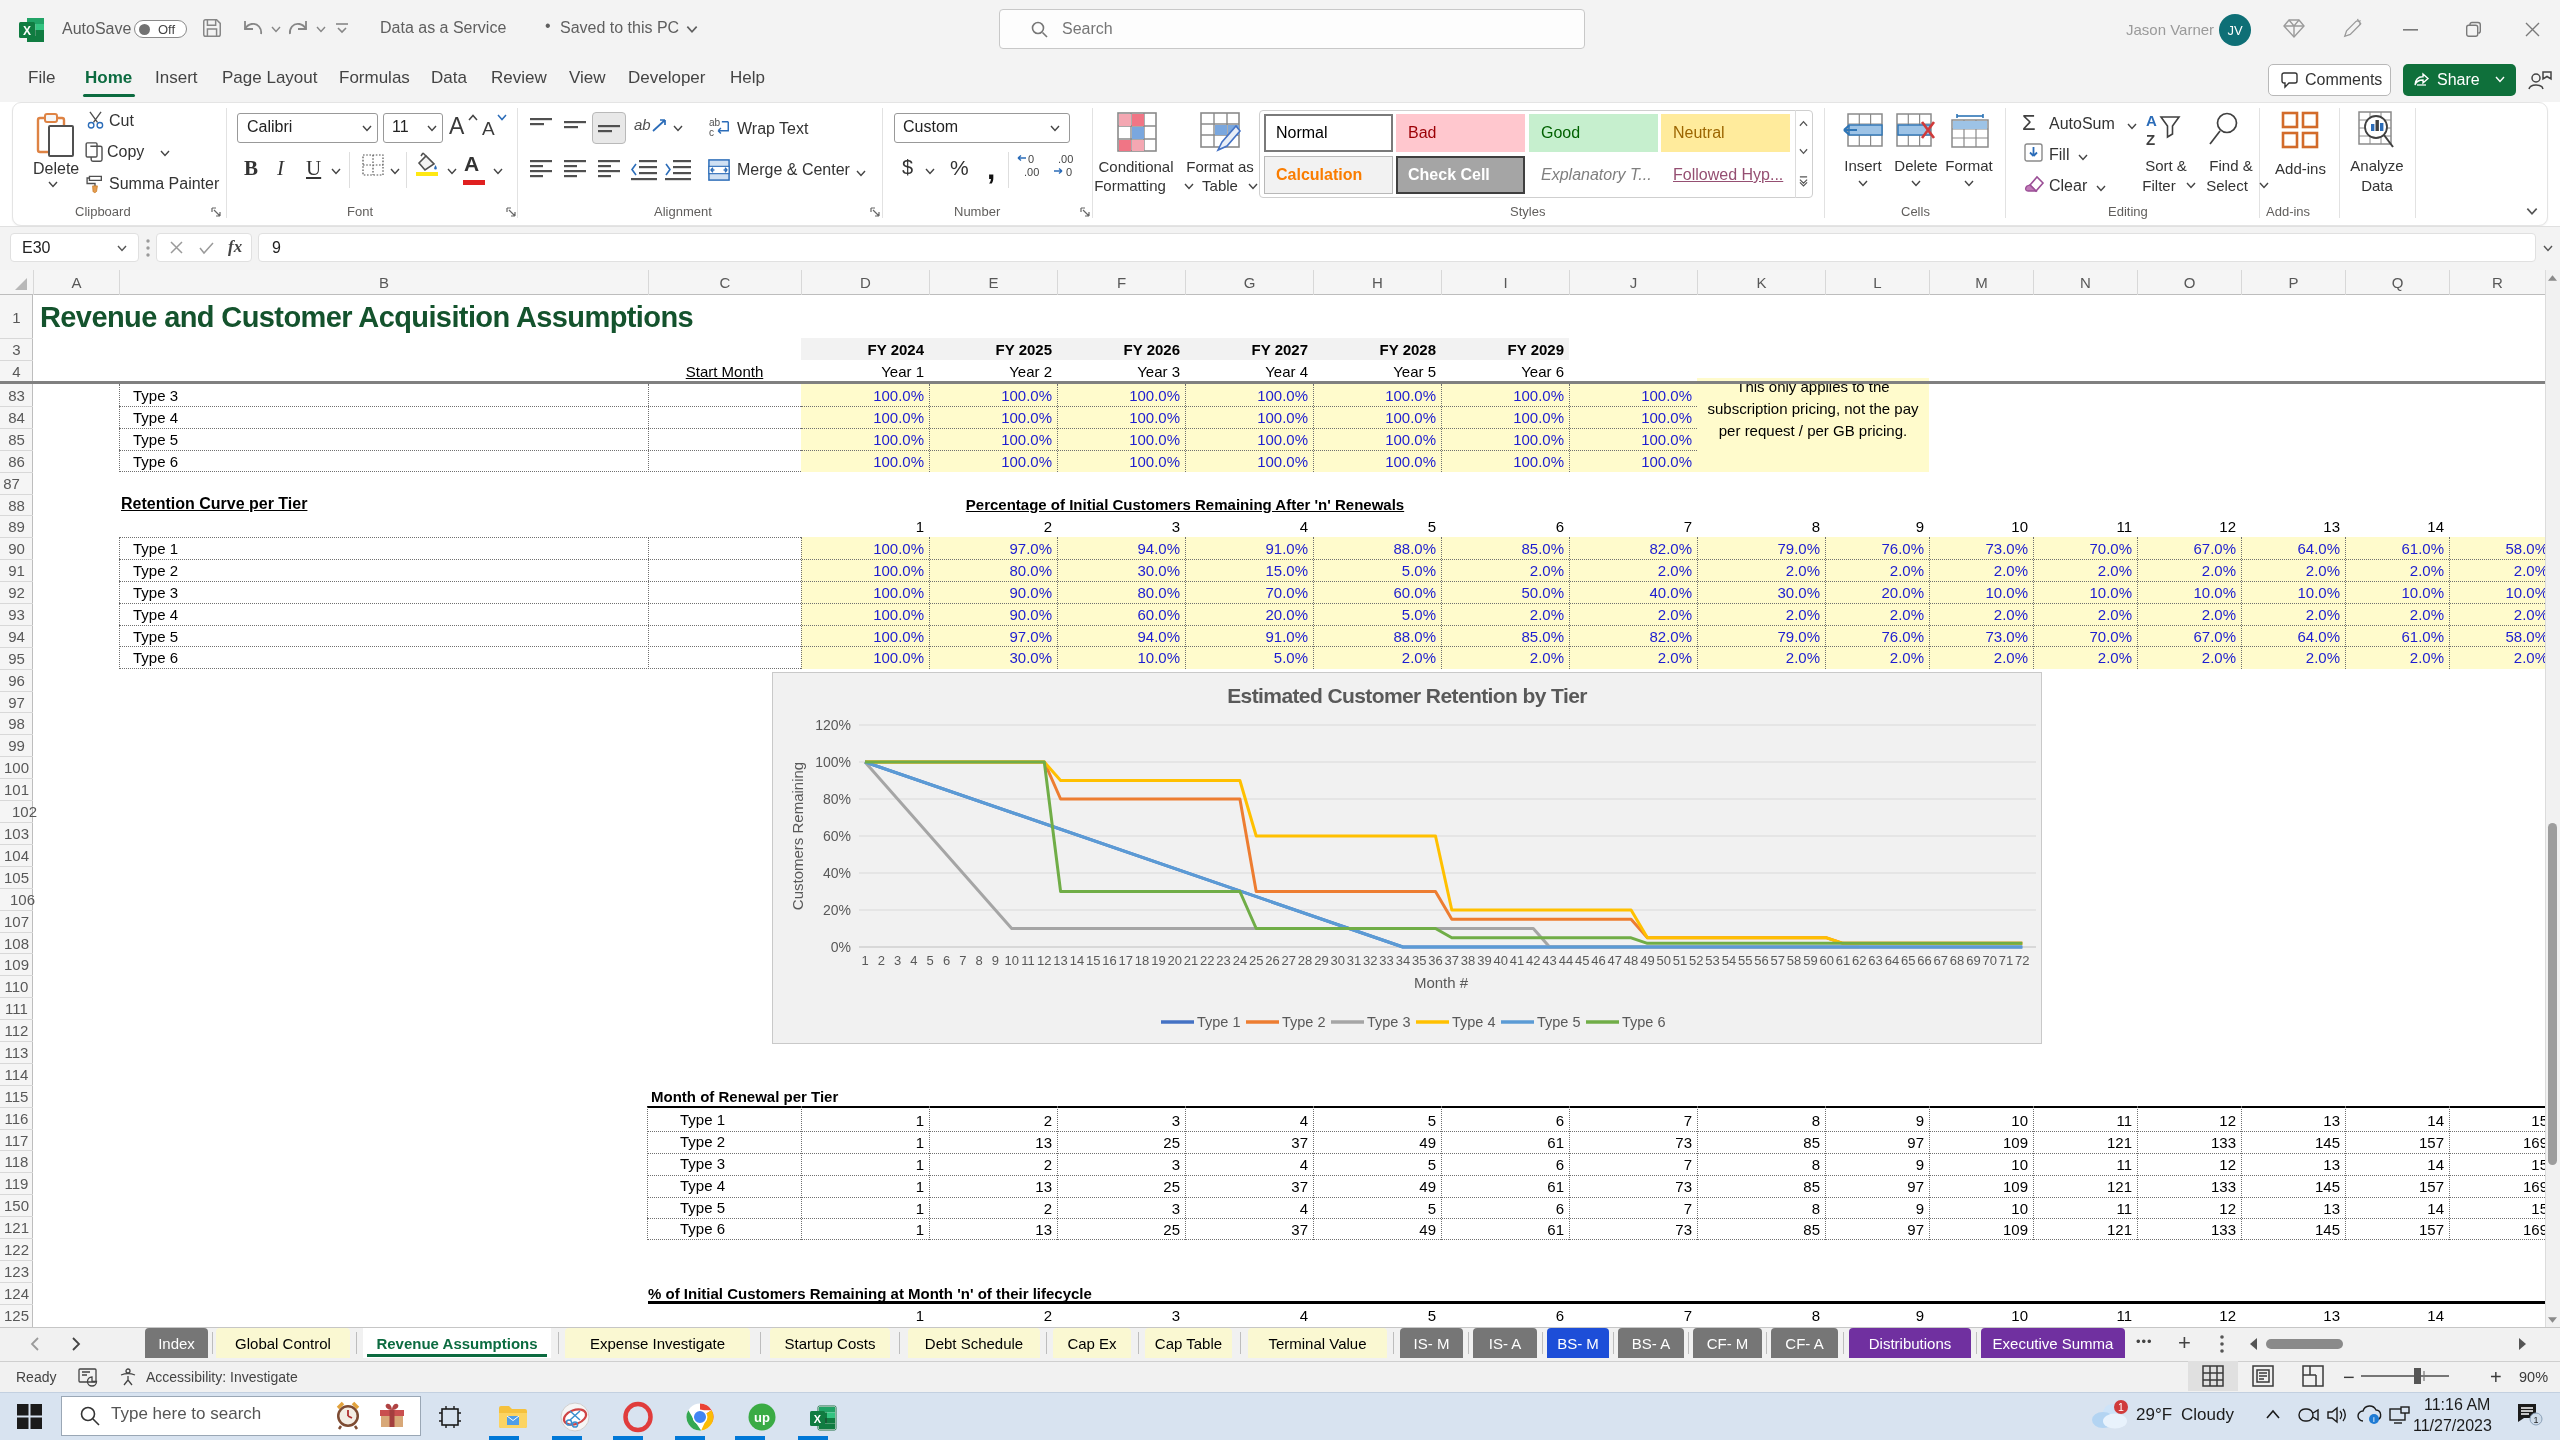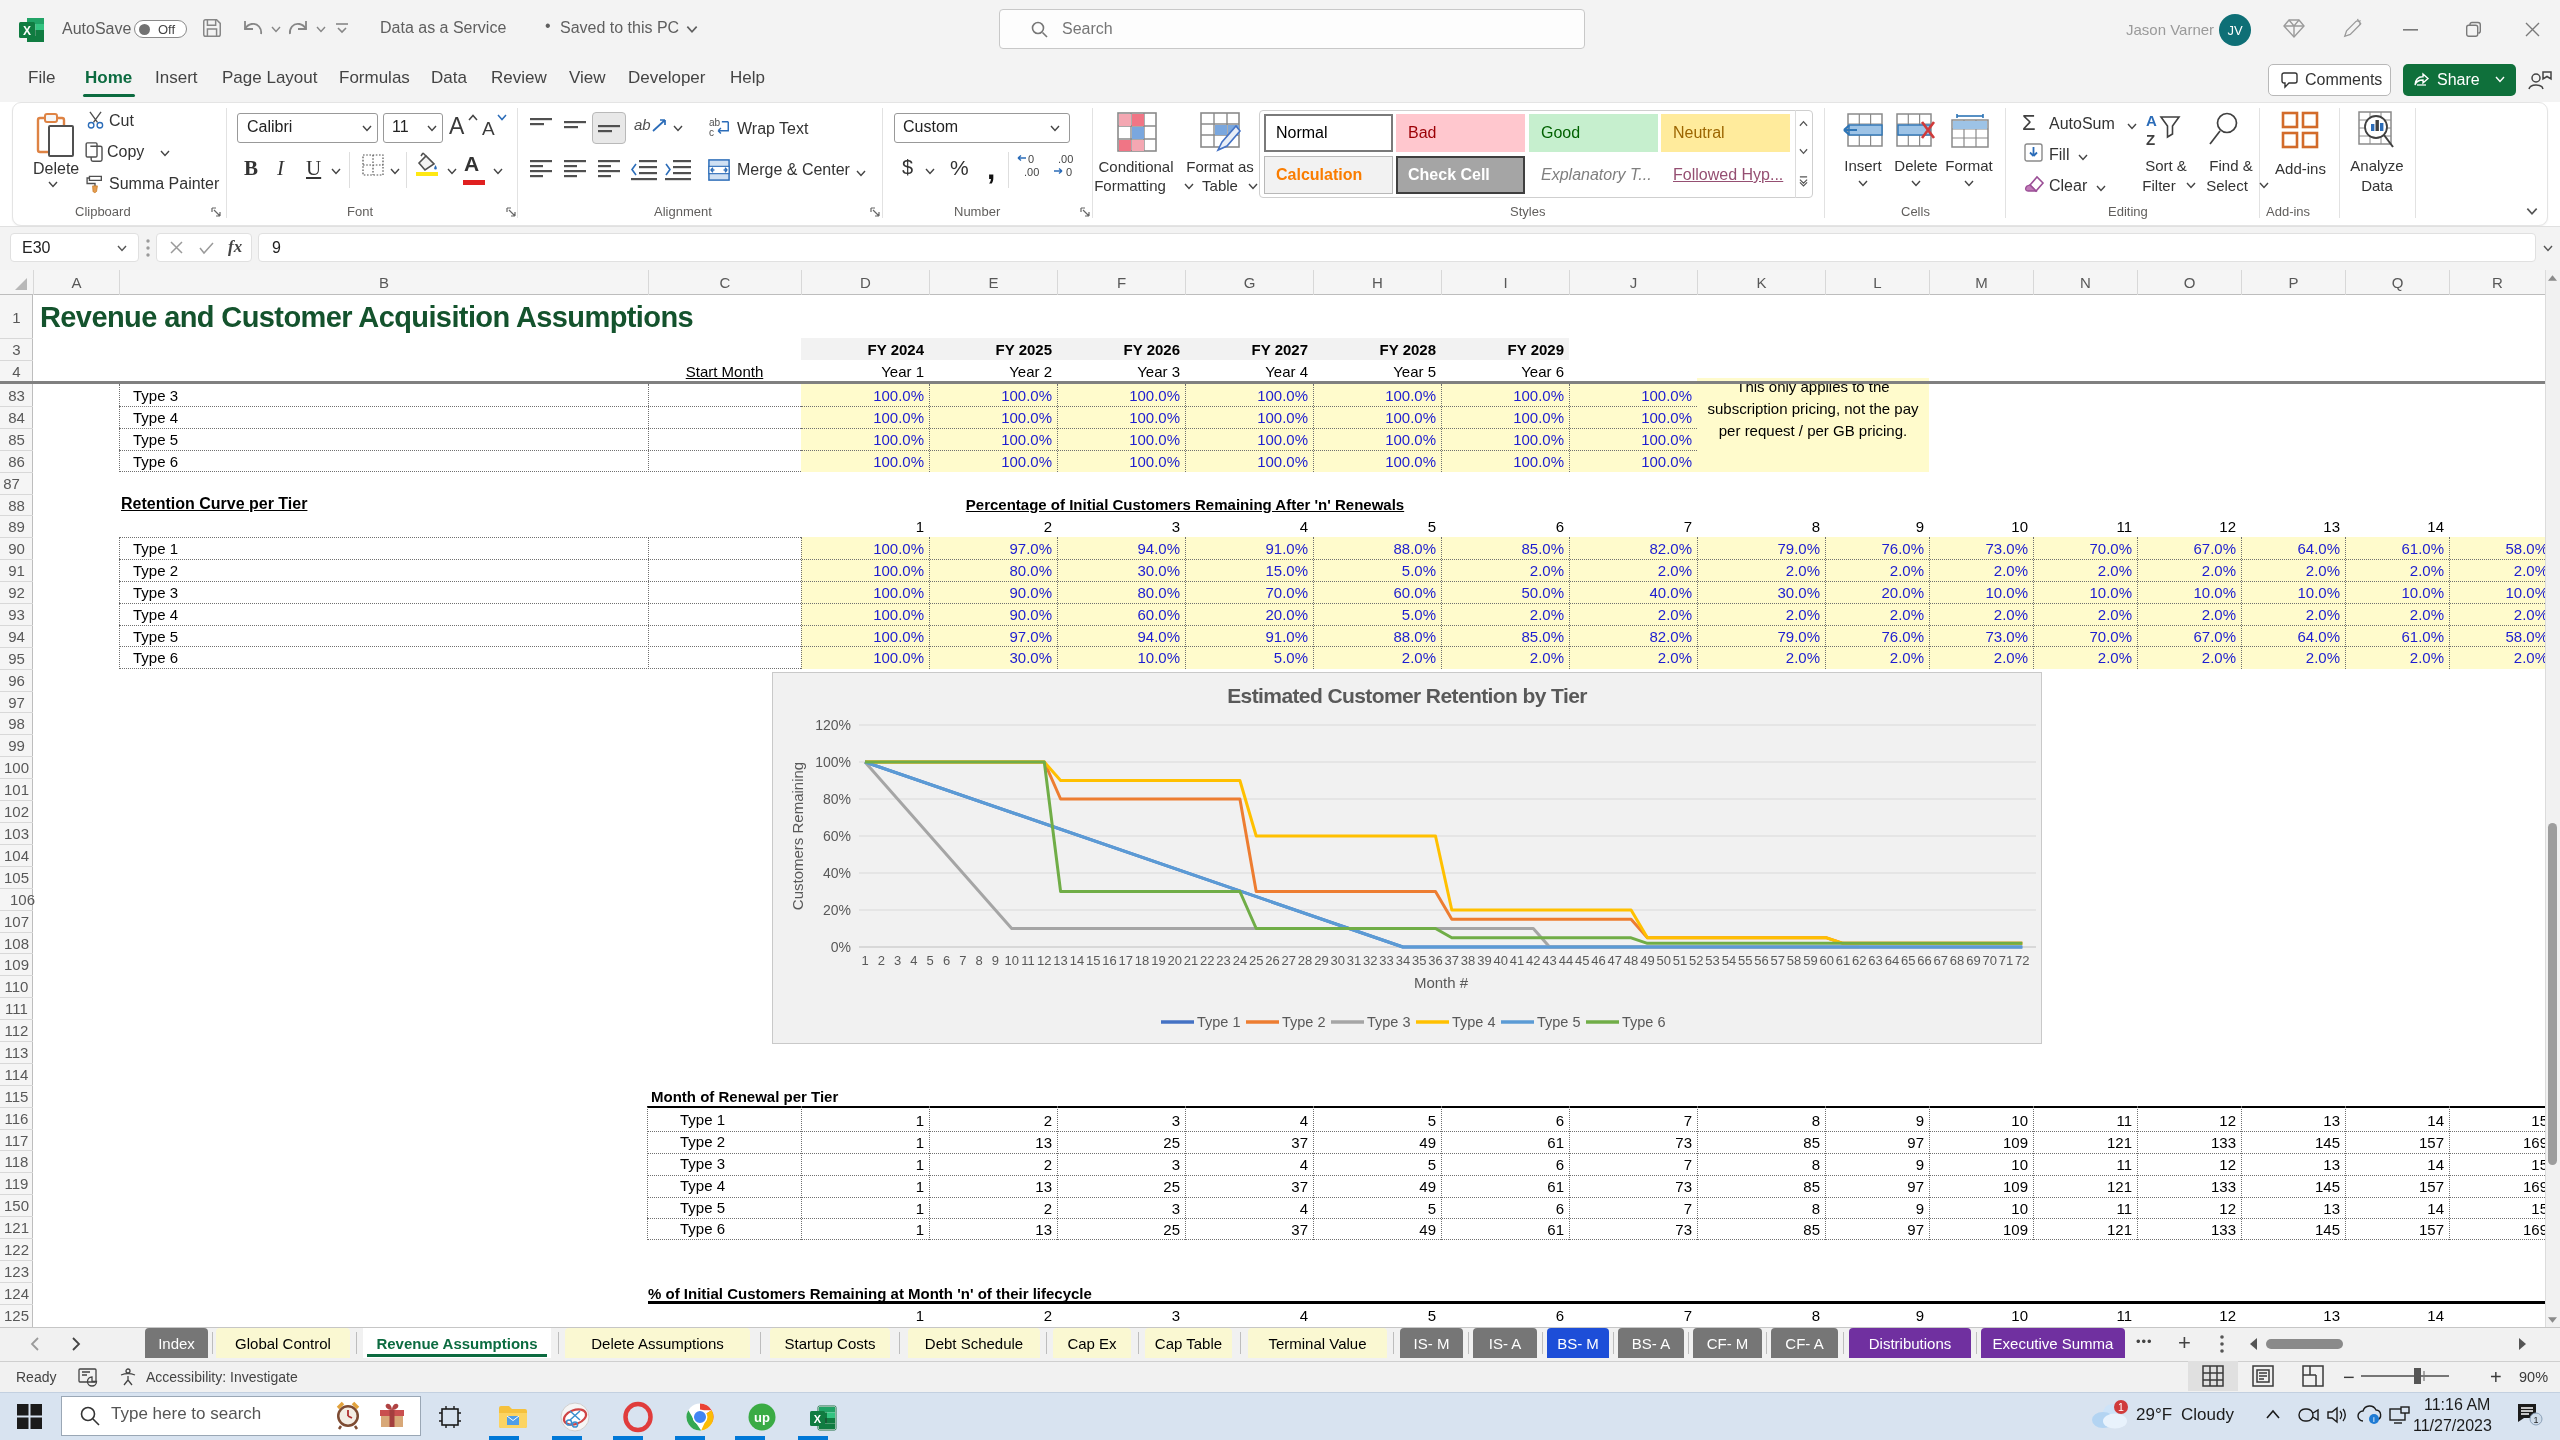--- a/index.html
+++ b/index.html
@@ -535,21 +535,21 @@
 <div class="ct" style="left:0px;top:691px;width:33px;height:22px;color:#585858;font-size:15px;">97</div>
 <div style="left:0px;top:691px;width:33px;height:1px;background:#d8d8d8;"></div>
 <div class="ct" style="left:0px;top:712px;width:33px;height:22px;color:#585858;font-size:15px;">98</div>
 <div style="left:0px;top:712px;width:33px;height:1px;background:#d8d8d8;"></div>
 <div class="ct" style="left:0px;top:734px;width:33px;height:22px;color:#585858;font-size:15px;">99</div>
 <div style="left:0px;top:734px;width:33px;height:1px;background:#d8d8d8;"></div>
 <div class="ct" style="left:0px;top:756px;width:33px;height:22px;color:#585858;font-size:15px;">100</div>
 <div style="left:0px;top:756px;width:33px;height:1px;background:#d8d8d8;"></div>
 <div class="ct" style="left:0px;top:778px;width:33px;height:22px;color:#585858;font-size:15px;">101</div>
 <div style="left:0px;top:778px;width:33px;height:1px;background:#d8d8d8;"></div>
-<div class="ct" style="left:0px;top:800px;width:33px;height:22px;color:#585858;font-size:15px;">102</div>
+<div class="ct" style="left:8px;top:800px;width:33px;height:22px;color:#585858;font-size:15px;">102</div>
 <div style="left:0px;top:800px;width:33px;height:1px;background:#d8d8d8;"></div>
 <div class="ct" style="left:0px;top:822px;width:33px;height:22px;color:#585858;font-size:15px;">103</div>
 <div style="left:0px;top:822px;width:33px;height:1px;background:#d8d8d8;"></div>
 <div class="ct" style="left:0px;top:844px;width:33px;height:22px;color:#585858;font-size:15px;">104</div>
 <div style="left:0px;top:844px;width:33px;height:1px;background:#d8d8d8;"></div>
 <div class="ct" style="left:0px;top:866px;width:33px;height:22px;color:#585858;font-size:15px;">105</div>
 <div style="left:0px;top:866px;width:33px;height:1px;background:#d8d8d8;"></div>
 <div class="ct" style="left:0px;top:888px;width:45px;height:22px;color:#585858;font-size:15px;">106</div>
 <div style="left:0px;top:888px;width:33px;height:1px;background:#d8d8d8;"></div>
 <div class="ct" style="left:0px;top:910px;width:33px;height:22px;color:#585858;font-size:15px;">107</div>
@@ -1052,21 +1052,21 @@
 <svg width="10" height="14" viewBox="0 0 10 14" style="left:30px;top:1337px">
     <path d="M8 1 L2 7 L8 13" stroke="#9a9a9a" stroke-width="1.8" fill="none"></path>
   </svg>
 <svg width="10" height="14" viewBox="0 0 10 14" style="left:71px;top:1337px">
     <path d="M2 1 L8 7 L2 13" stroke="#444" stroke-width="1.8" fill="none"></path>
   </svg>
 <div class="ct" style="left:145px;top:1328px;width:63px;height:30px;background:#767676;color:#fff;font-size:15px;border-radius:4px 4px 0 0;">Index</div>
 <div class="ct" style="left:216px;top:1328px;width:134px;height:30px;background:#faf8d2;color:#000;font-size:15px;border-radius:4px 4px 0 0;">Global Control</div>
 <div class="ct" style="left:363px;top:1328px;width:188px;height:30px;background:#fff;color:#0c6b40;font-size:15px;font-weight:bold;">Revenue Assumptions</div>
 <div style="left:371px;top:1354px;width:172px;height:2.5px;background:#0c6b40;"></div>
-<div class="ct" style="left:565px;top:1328px;width:185px;height:30px;background:#faf8d2;color:#000;font-size:15px;border-radius:4px 4px 0 0;">Delete Assumptions</div>
+<div class="ct" style="left:565px;top:1328px;width:185px;height:30px;background:#faf8d2;color:#000;font-size:15px;border-radius:4px 4px 0 0;">Expense Investigate</div>
 <div class="ct" style="left:770px;top:1328px;width:120px;height:30px;background:#faf8d2;color:#000;font-size:15px;border-radius:4px 4px 0 0;">Startup Costs</div>
 <div class="ct" style="left:908px;top:1328px;width:132px;height:30px;background:#faf8d2;color:#000;font-size:15px;border-radius:4px 4px 0 0;">Debt Schedule</div>
 <div class="ct" style="left:1053px;top:1328px;width:78px;height:30px;background:#faf8d2;color:#000;font-size:15px;border-radius:4px 4px 0 0;">Cap Ex</div>
 <div class="ct" style="left:1145px;top:1328px;width:87px;height:30px;background:#faf8d2;color:#000;font-size:15px;border-radius:4px 4px 0 0;">Cap Table</div>
 <div class="ct" style="left:1248px;top:1328px;width:139px;height:30px;background:#faf8d2;color:#000;font-size:15px;border-radius:4px 4px 0 0;">Terminal Value</div>
 <div class="ct" style="left:1400px;top:1328px;width:63px;height:30px;background:#767676;color:#fff;font-size:15px;border-radius:4px 4px 0 0;">IS- M</div>
 <div class="ct" style="left:1473px;top:1328px;width:64px;height:30px;background:#767676;color:#fff;font-size:15px;border-radius:4px 4px 0 0;">IS- A</div>
 <div class="ct" style="left:1547px;top:1328px;width:62px;height:30px;background:#1d4ed8;color:#fff;font-size:15px;border-radius:4px 4px 0 0;">BS- M</div>
 <div class="ct" style="left:1618px;top:1328px;width:66px;height:30px;background:#767676;color:#fff;font-size:15px;border-radius:4px 4px 0 0;">BS- A</div>
 <div class="ct" style="left:1693px;top:1328px;width:69px;height:30px;background:#767676;color:#fff;font-size:15px;border-radius:4px 4px 0 0;">CF- M</div>

